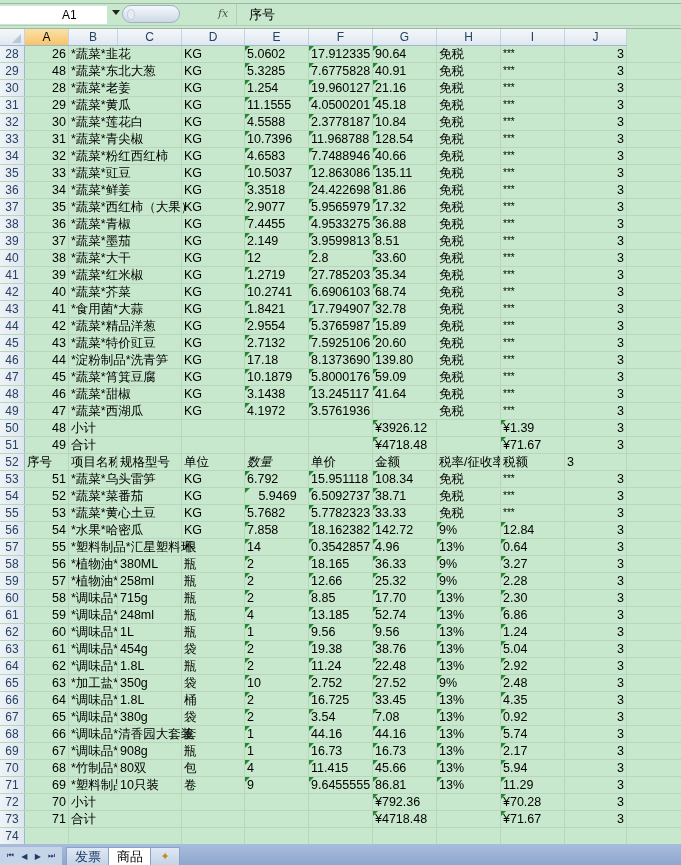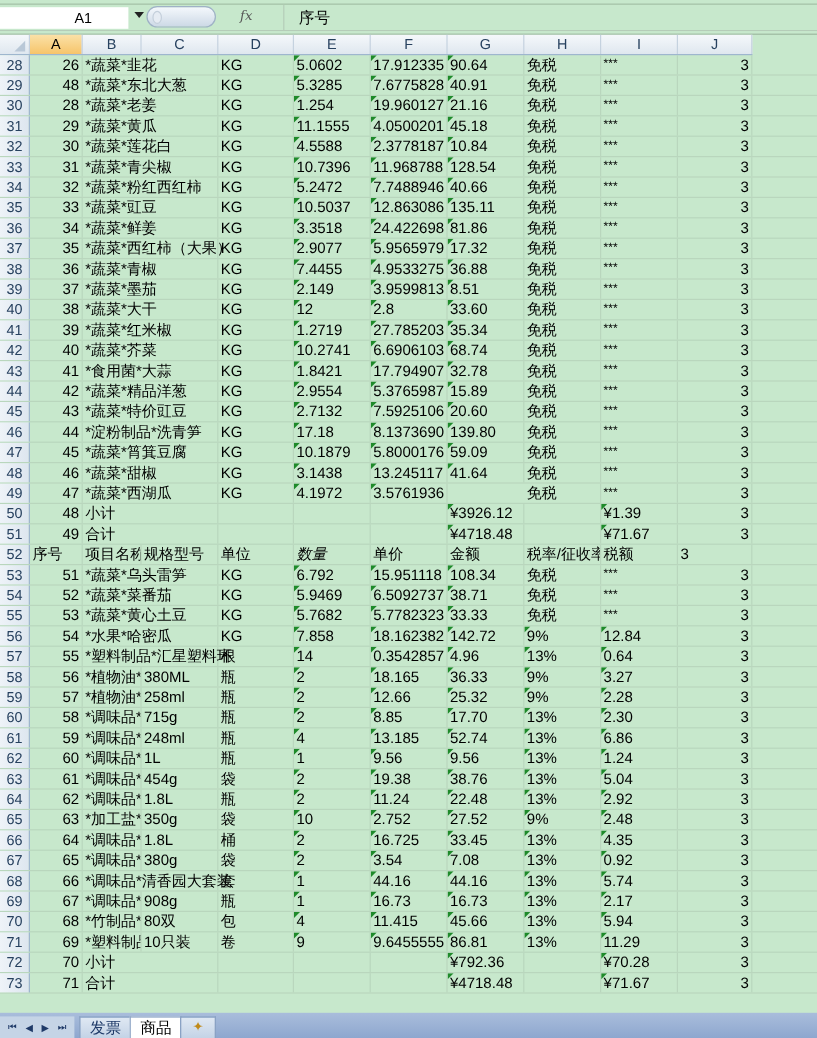--- a/index.html
+++ b/index.html
@@ -3,21 +3,21 @@
 <meta charset="utf-8">
 <style>
   * { box-sizing: border-box; margin: 0; padding: 0; }
   html, body { width: 681px; height: 865px; overflow: hidden; background: #c7e8cc; font-family: "Liberation Sans", "DejaVu Sans", sans-serif; }
   .topstrip { height: 4px; background: #c7e8cc; border-bottom: 1px solid #9db8a0; }
   .formula-bar { position: absolute; top: 4px; left: 0; width: 681px; height: 22px; background: #c7e8cc; display: flex; align-items: center; border-bottom: 1px solid #b5ccb8; }
   .namebox { width: 107px; height: 18px; background: #ffffff; position: relative; font-size: 12px; line-height: 18px; padding-left: 62px; color: #000; }
   .namebox-arrow { position: absolute; left: 112px; top: 6px; width: 0; height: 0; border-left: 4px solid transparent; border-right: 4px solid transparent; border-top: 5px solid #222; }
   .fx-btn { position: absolute; left: 122px; top: 1px; width: 58px; height: 18px; border-radius: 9px; background: linear-gradient(#f4f8fc, #cdd9e6); border: 1px solid #9fb2c6; }
   .fx-btn .circ { position: absolute; left: 4px; top: 3px; width: 8px; height: 11px; border-radius: 50%; background: #e6ecf3; border: 1px solid #c4cfdb; }
-  .fx-label { position: absolute; left: 200px; top: 3px; font-family: "DejaVu Serif", serif; font-style: italic; font-size: 11px; color: #555; }
+  .fx-label { position: absolute; left: 218px; top: 3px; font-family: "DejaVu Serif", serif; font-style: italic; font-size: 11px; color: #555; }
   .formula-input { position: absolute; left: 236px; top: 0; width: 445px; height: 21px; font-size: 13px; line-height: 21px; padding-left: 12px; color: #000; border-left: 1px solid #b5ccb8; }
   .gap { position: absolute; top: 26px; left: 0; width: 681px; height: 3px; background: #c7e8cc; border-bottom: 1px solid #9db8a0; }
   .colheads { position: absolute; top: 29px; left: 0; height: 17px; display: flex; background: linear-gradient(#f5f8fb, #dfe7ef); border-bottom: 1px solid #9eb6ce; }
   .colhead { font-size: 12px; color: #27415f; text-align: center; line-height: 16px; border-right: 1px solid #c5d2df; }
   .colhead.sel { background: linear-gradient(#fbe1a7, #f6c46b); color: #000; }
   .corner { width: 25px; position: relative; }
   .corner::after { content: ""; position: absolute; right: 3px; bottom: 2px; border-left: 9px solid transparent; border-bottom: 9px solid #b9c8d7; }
   .grid { position: absolute; top: 46px; left: 0; width: 681px; }
   .row { display: flex; height: 17px; border-bottom: 1px solid #b9d6bd; }
   .rownum { width: 25px; font-size: 12px; color: #27415f; text-align: center; line-height: 16px; background: linear-gradient(90deg, #eef3f8, #dde6ef); border-right: 1px solid #9eb6ce; }
@@ -140,21 +140,21 @@
       <div class="cell" style="width: 64px;">免税</div>
       <div class="cell stars" style="width: 64px;">***</div>
       <div class="cell num" style="width: 62px;">3</div>
     </div>
     <div class="row">
       <div class="rownum">34</div>
       <div class="cell num" style="width: 44px;">32</div>
       <div class="cell overflow" style="width: 49px; border-right: none;">*蔬菜*粉红西红柿</div>
       <div class="cell" style="width: 64px;"></div>
       <div class="cell" style="width: 63px;">KG</div>
-      <div class="cell flag" style="width: 64px;">5.2472</div>
+      <div class="cell flag" style="width: 64px;">4.6583</div>
       <div class="cell flag" style="width: 64px;">7.7488946</div>
       <div class="cell flag" style="width: 64px;">40.66</div>
       <div class="cell" style="width: 64px;">免税</div>
       <div class="cell stars" style="width: 64px;">***</div>
       <div class="cell num" style="width: 62px;">3</div>
     </div>
     <div class="row">
       <div class="rownum">35</div>
       <div class="cell num" style="width: 44px;">33</div>
       <div class="cell overflow" style="width: 49px; border-right: none;">*蔬菜*豇豆</div>
@@ -400,21 +400,21 @@
       <div class="cell" style="width: 64px;">免税</div>
       <div class="cell stars" style="width: 64px;">***</div>
       <div class="cell num" style="width: 62px;">3</div>
     </div>
     <div class="row">
       <div class="rownum">54</div>
       <div class="cell num" style="width: 44px;">52</div>
       <div class="cell overflow" style="width: 49px; border-right: none;">*蔬菜*菜番茄</div>
       <div class="cell" style="width: 64px;"></div>
       <div class="cell" style="width: 63px;">KG</div>
-      <div class="cell flag" style="width: 64px;">5.9469</div>
+      <div class="cell flag" style="width: 64px; text-align: center;">5.9469</div>
       <div class="cell flag" style="width: 64px;">6.5092737</div>
       <div class="cell flag" style="width: 64px;">38.71</div>
       <div class="cell" style="width: 64px;">免税</div>
       <div class="cell stars" style="width: 64px;">***</div>
       <div class="cell num" style="width: 62px;">3</div>
     </div>
     <div class="row">
       <div class="rownum">55</div>
       <div class="cell num" style="width: 44px;">53</div>
       <div class="cell overflow" style="width: 49px; border-right: none;">*蔬菜*黄心土豆</div>
@@ -653,20 +653,33 @@
       <div class="cell num" style="width: 44px;">71</div>
       <div class="cell overflow" style="width: 49px; border-right: none;">合计</div>
       <div class="cell" style="width: 64px;"></div>
       <div class="cell" style="width: 63px;"></div>
       <div class="cell" style="width: 64px;"></div>
       <div class="cell" style="width: 64px;"></div>
       <div class="cell flag" style="width: 64px;">¥4718.48</div>
       <div class="cell" style="width: 64px;"></div>
       <div class="cell flag" style="width: 64px;">¥71.67</div>
       <div class="cell num" style="width: 62px;">3</div>
+    </div>
+    <div class="row">
+      <div class="rownum">74</div>
+      <div class="cell num" style="width: 44px;"></div>
+      <div class="cell overflow" style="width: 49px; border-right: none;"></div>
+      <div class="cell" style="width: 64px;"></div>
+      <div class="cell" style="width: 63px;"></div>
+      <div class="cell" style="width: 64px;"></div>
+      <div class="cell" style="width: 64px;"></div>
+      <div class="cell" style="width: 64px;"></div>
+      <div class="cell" style="width: 64px;"></div>
+      <div class="cell" style="width: 64px;"></div>
+      <div class="cell num" style="width: 62px;"></div>
     </div>
   </div>
 
 <div class="tabs">
   <div class="tab-nav">
     <span>⏮</span>
     <span>◀</span>
     <span>▶</span>
     <span>⏭</span>
   </div>

